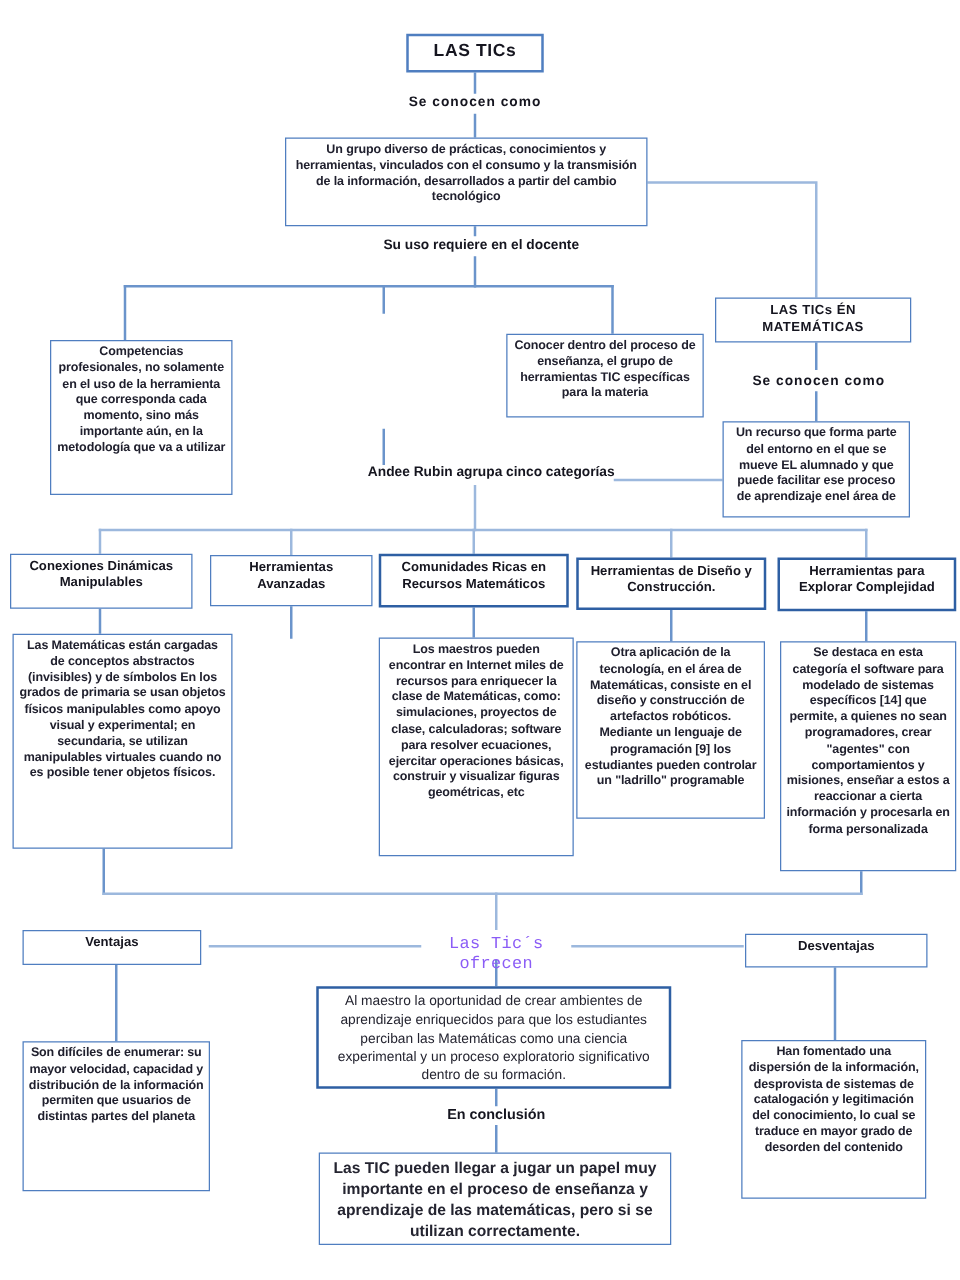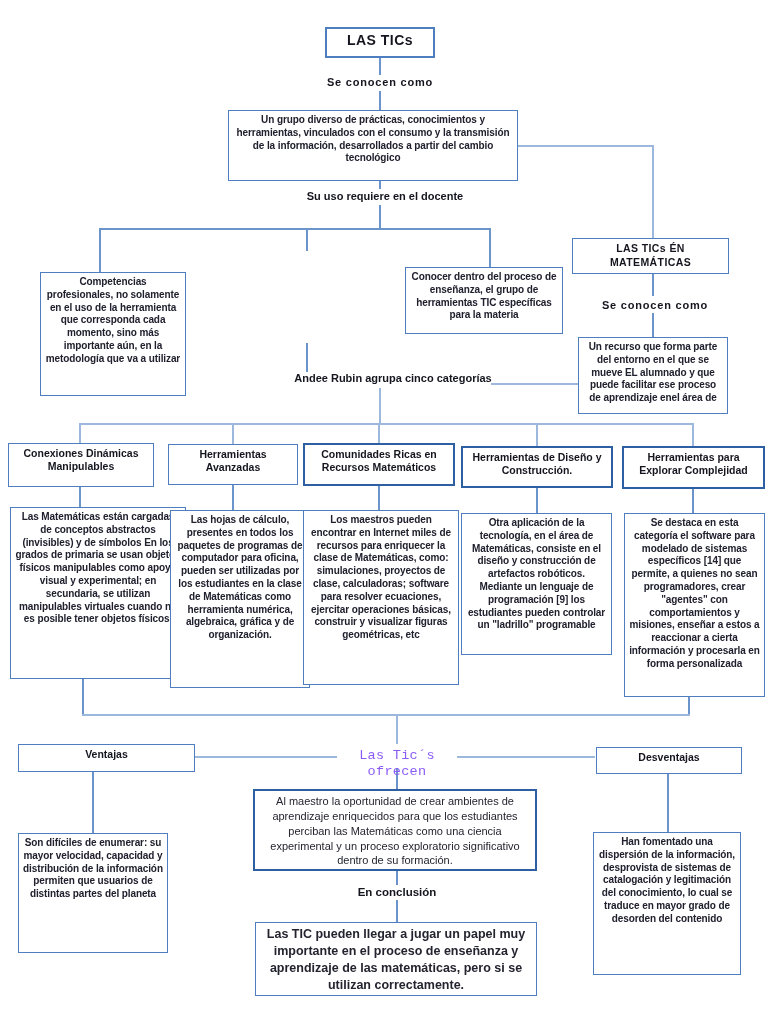--- a/index.html
+++ b/index.html
@@ -122,34 +122,31 @@
   <div class="box cat strong" style="left:461px;top:446px;width:152px;height:42px">
     <span>Herramientas de Diseño y Construcción.</span>
   </div>
   <div class="box cat strong" style="left:622px;top:446px;width:143px;height:43px">
     <span>Herramientas para Explorar Complejidad</span>
   </div>
 
   <div class="box para" style="left:10px;top:507px;width:176px;height:172px">
     <span>Las Matemáticas están cargadas de conceptos abstractos (invisibles) y de símbolos En los grados de primaria se usan objetos físicos manipulables como apoyo visual y experimental; en secundaria, se utilizan manipulables virtuales cuando no es posible tener objetos físicos.</span>
   </div>
-  <div class="box para" style="left:170px;top:510px;width:140px;height:178px">
-    <span>Las hojas de cálculo, presentes en todos los paquetes de programas de computador para oficina, pueden ser utilizadas por los estudiantes en la clase de Matemáticas como herramienta numérica, algebraica, gráfica y de organización.</span>
-  </div>
   <div class="box para" style="left:303px;top:510px;width:156px;height:175px">
     <span>Los maestros pueden encontrar en Internet miles de recursos para enriquecer la clase de Matemáticas, como: simulaciones, proyectos de clase, calculadoras; software para resolver ecuaciones, ejercitar operaciones básicas, construir y visualizar figuras geométricas, etc</span>
   </div>
   <div class="box para" style="left:461px;top:513px;width:151px;height:142px">
     <span>Otra aplicación de la tecnología, en el área de Matemáticas, consiste en el diseño y construcción de artefactos robóticos. Mediante un lenguaje de programación [9] los estudiantes pueden controlar un "ladrillo" programable</span>
   </div>
   <div class="box para" style="left:624px;top:513px;width:141px;height:184px">
     <span>Se destaca en esta categoría el software para modelado de sistemas específicos [14] que permite, a quienes no sean programadores, crear "agentes" con comportamientos y misiones, enseñar a estos a reaccionar a cierta información y procesarla en forma personalizada</span>
   </div>
 
-  <div class="box cat" style="left:18px;top:744px;width:177px;height:28px;border-width:1.8px">
+  <div class="box cat" style="left:18px;top:744px;width:143px;height:28px;border-width:1.8px">
     <span>Ventajas</span>
   </div>
 
   <div class="lbl serif-lbl" style="left:327px;top:748px;width:140px">Las Tic´s ofrecen</div>
 
   <div class="box cat" style="left:596px;top:747px;width:146px;height:27px;border-width:1.8px">
     <span>Desventajas</span>
   </div>
 
   <div class="box strong normal-text" style="left:253px;top:789px;width:284px;height:82px">
@@ -159,17 +156,17 @@
   <div class="lbl" style="left:327px;top:886px;width:140px;font-size:11.5px">En conclusión</div>
 
   <div class="box concl-text" style="left:255px;top:922px;width:282px;height:74px">
     <span>Las TIC pueden llegar a jugar un papel muy importante en el proceso de enseñanza y aprendizaje de las matemáticas, pero si se utilizan correctamente.</span>
   </div>
 
   <div class="box para" style="left:18px;top:833px;width:150px;height:120px">
     <span>Son difíciles de enumerar: su mayor velocidad, capacidad y distribución de la información permiten que usuarios de distintas partes del planeta</span>
   </div>
 
-  <div class="box para" style="left:593px;top:832px;width:148px;height:143px">
+  <div class="box para" style="left:593px;top:832px;width:148px;height:127px">
     <span>Han fomentado una dispersión de la información, desprovista de sistemas de catalogación y legitimación del conocimiento, lo cual se traduce en mayor grado de desorden del contenido</span>
   </div>
 
 </div>
 
 </body></html>

